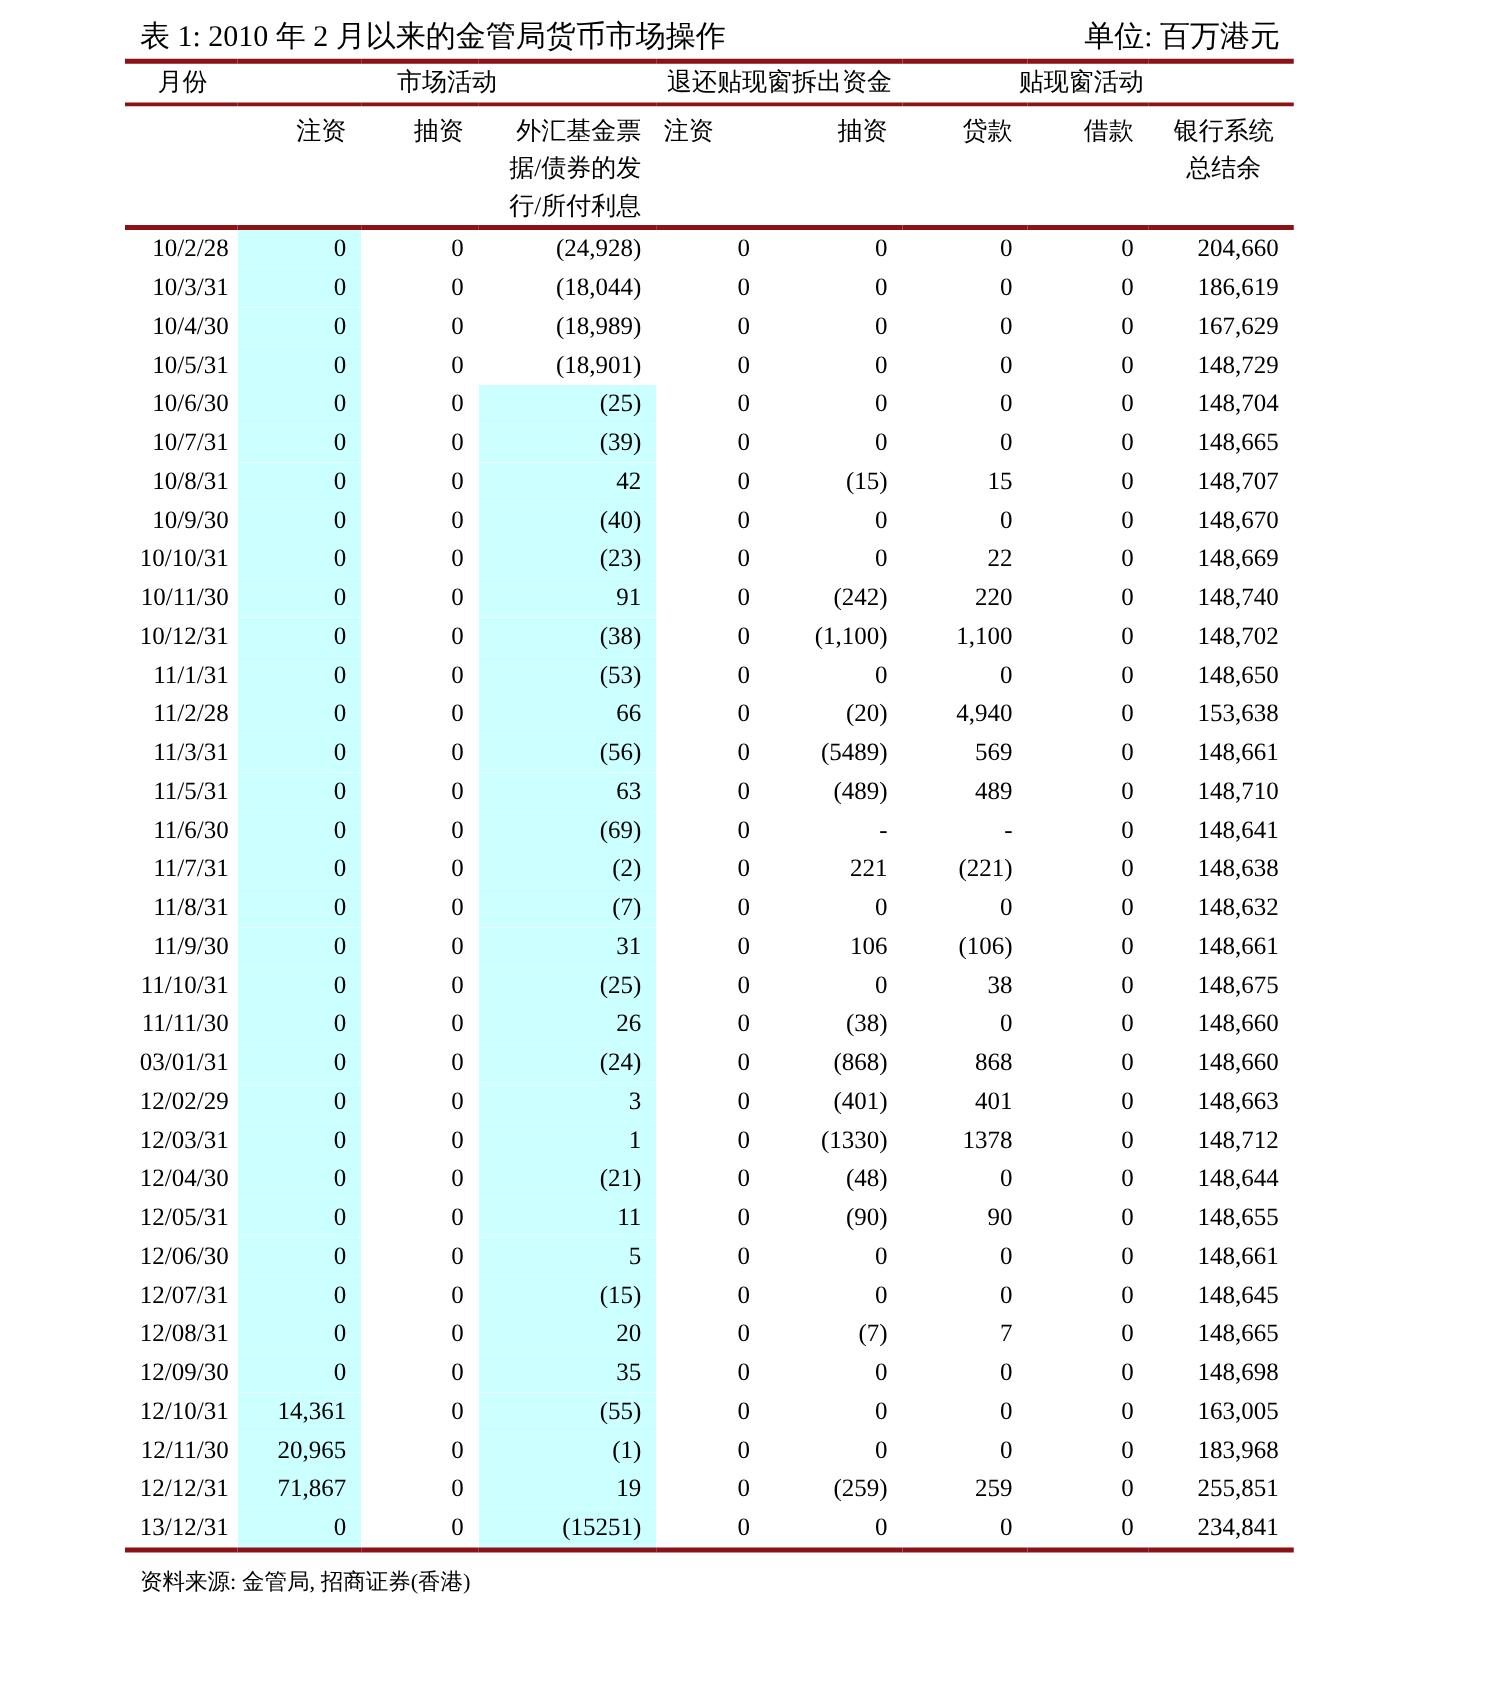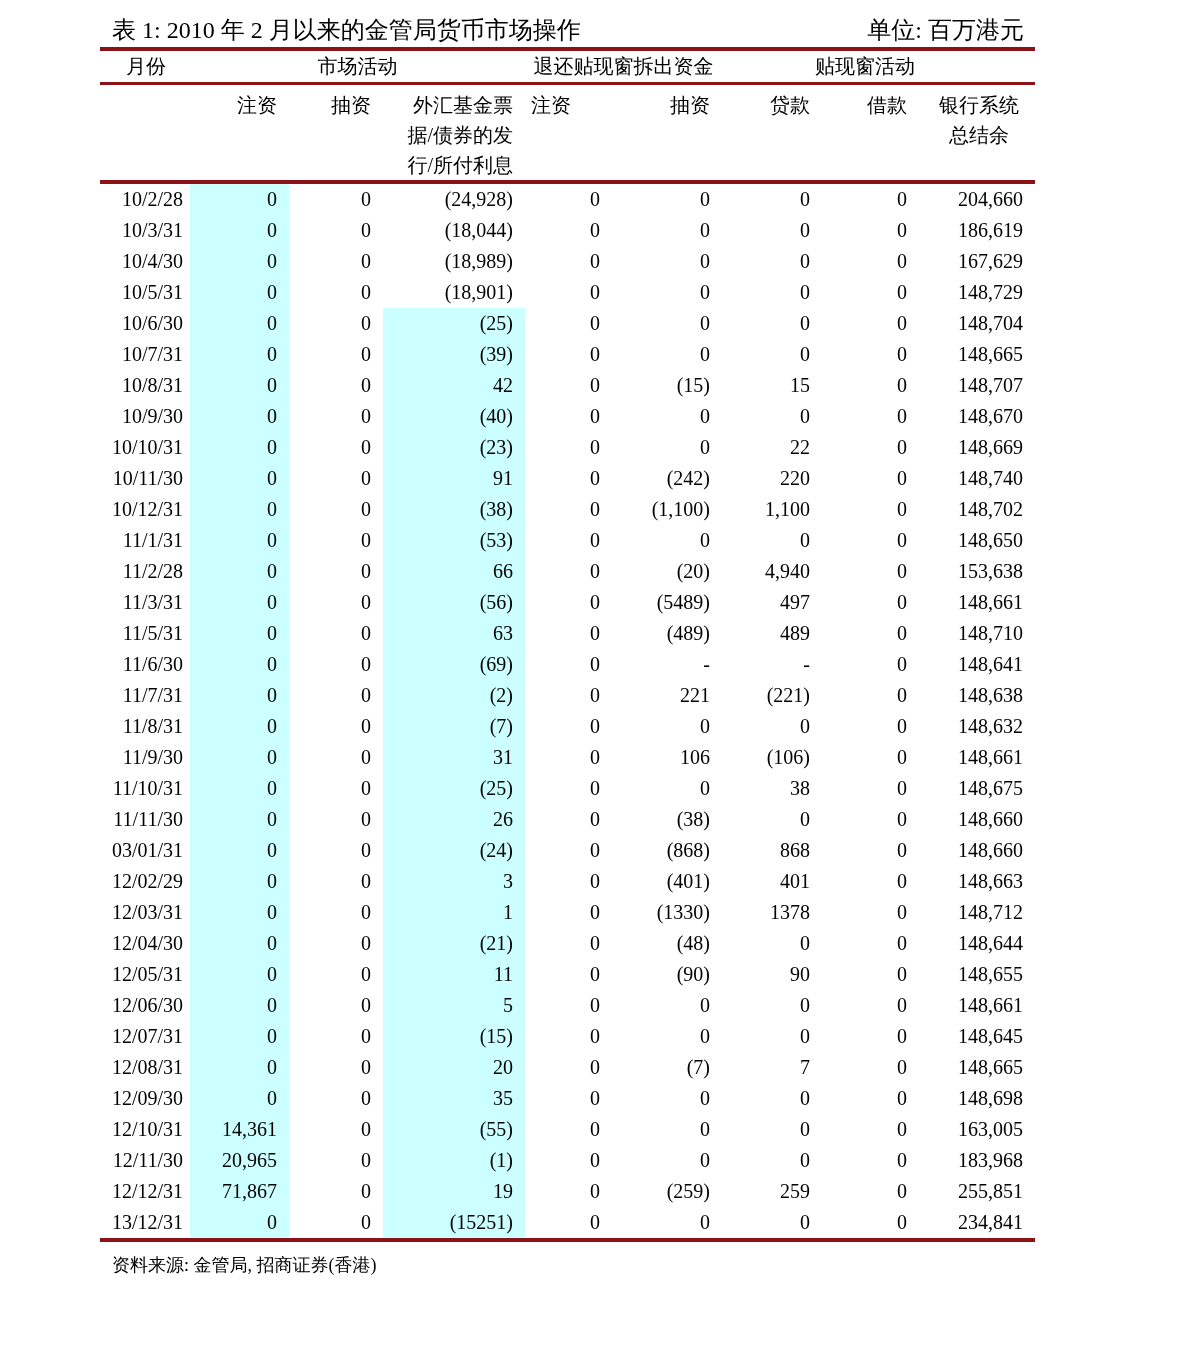--- a/index.html
+++ b/index.html
@@ -239,21 +239,21 @@
         <td>0</td>
         <td>153,638</td>
       </tr>
       <tr>
         <td class="month">11/3/31</td>
         <td class="hl">0</td>
         <td>0</td>
         <td class="hl">(56)</td>
         <td>0</td>
         <td>(5489)</td>
-        <td>497</td>
+        <td>569</td>
         <td>0</td>
         <td>148,661</td>
       </tr>
       <tr>
         <td class="month">11/5/31</td>
         <td class="hl">0</td>
         <td>0</td>
         <td class="hl">63</td>
         <td>0</td>
         <td>(489)</td>

